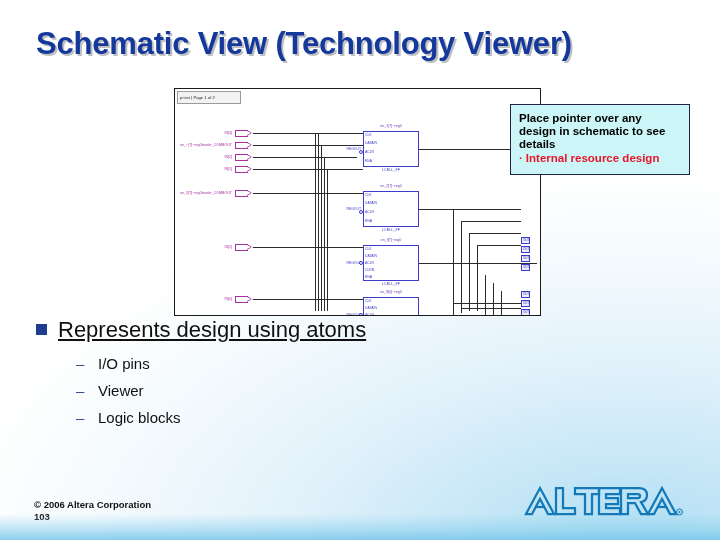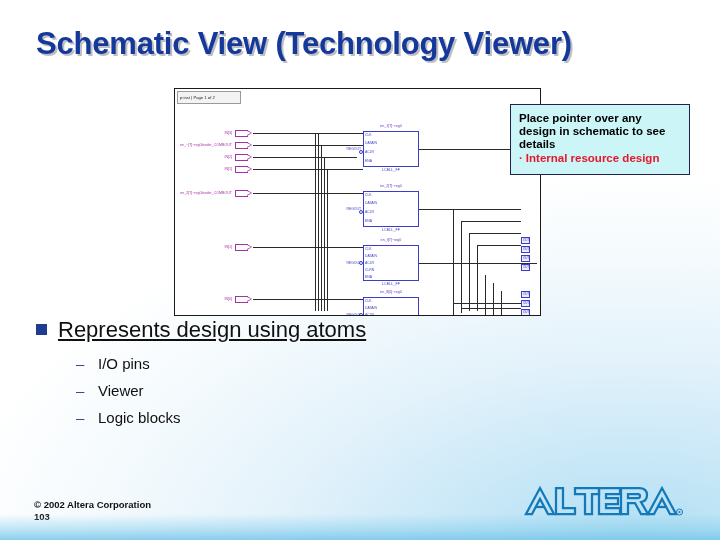--- a/index.html
+++ b/index.html
@@ -318,21 +318,21 @@
       <span class="dash">–</span><span>I/O pins</span>
     </div>
     <div class="l2">
       <span class="dash">–</span><span>Viewer</span>
     </div>
     <div class="l2">
       <span class="dash">–</span><span>Logic blocks</span>
     </div>
   </div>
 
-  <div class="copy">© 2002 Altera Corporation</div>
+  <div class="copy">© 2006 Altera Corporation</div>
   <div class="pageno">103</div>
 
   <div class="logo">
     <svg viewBox="0 0 320 72" width="160" height="40">
       <g fill="none" stroke="#1379b8" stroke-width="4.5" stroke-linejoin="miter">
 
         <path d="M6 62 L34 10 L62 62 L50 62 L34 32 L18 62 Z"></path>
         <path d="M24 48 L44 48"></path>
 
         <path d="M66 10 L80 10 L80 50 L104 50 L104 62 L66 62 Z"></path>

